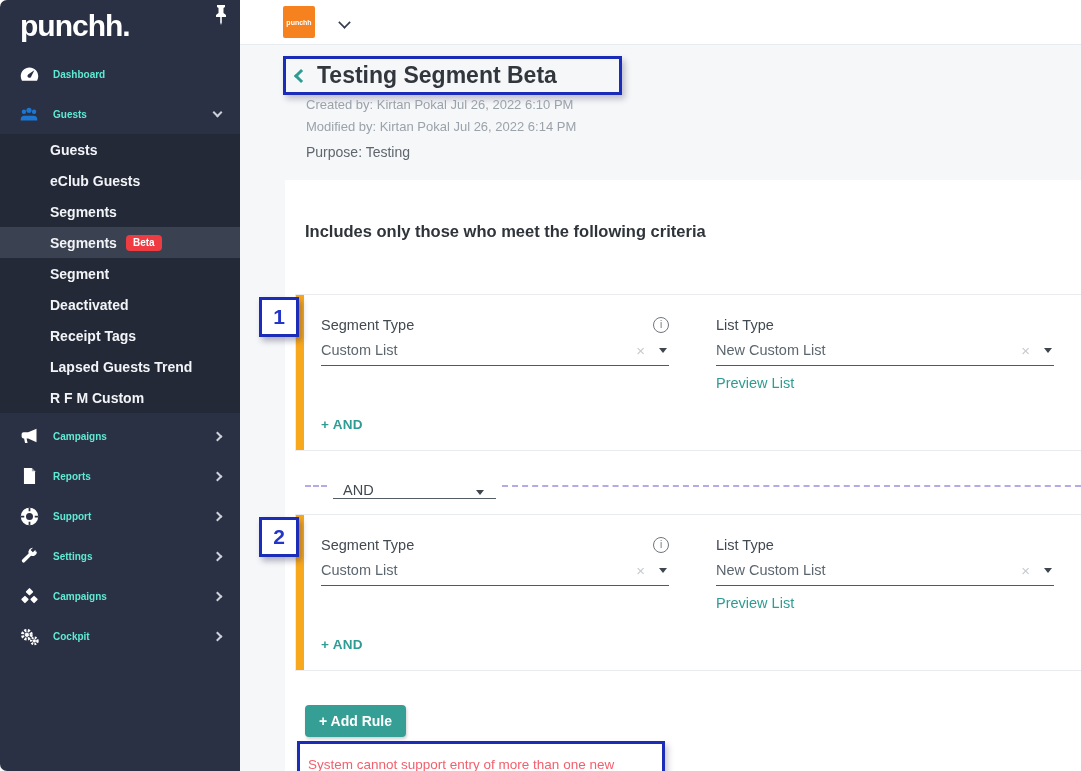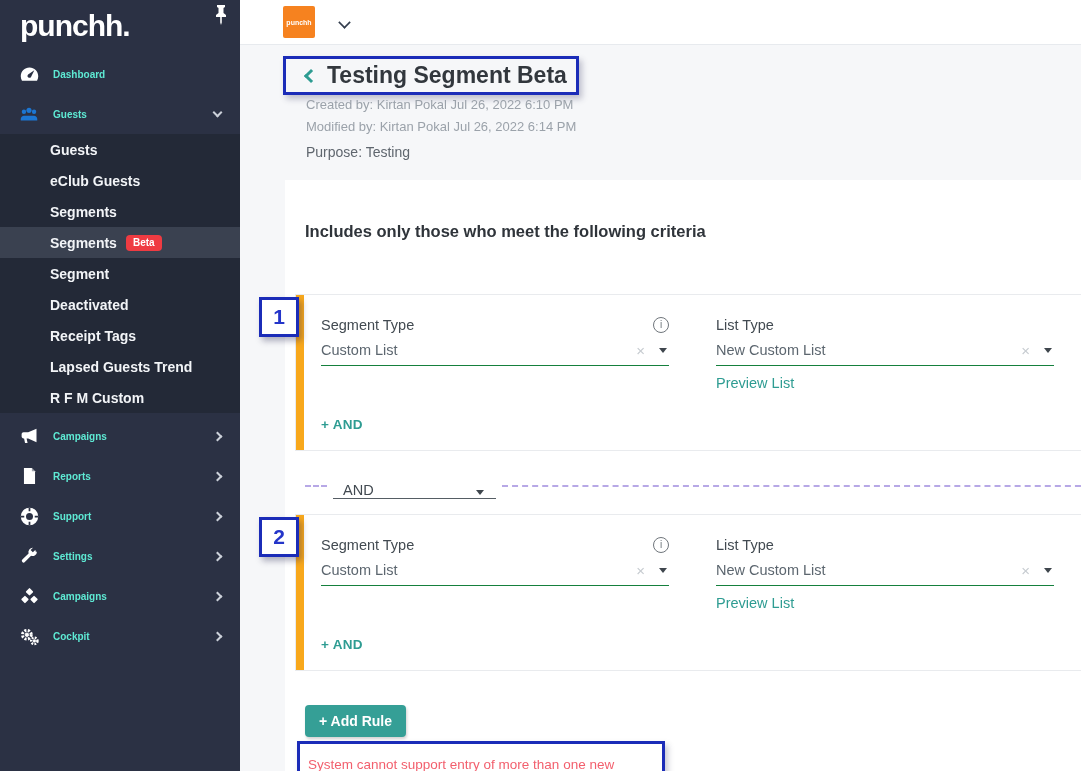--- a/index.html
+++ b/index.html
@@ -4,21 +4,21 @@
 <style>
   :root{
     --sidebar-bg:#2B3144; --submenu-bg:#232937; --selected-bg:#3A4150;
     --badge-red:#EF3B42; --accent-teal:#2E9C92; --button-teal:#359F96;
     --orange:#F8A81C; --annotation-blue:#1B2CB8; --error-red:#F25F6D;
     --logo-orange:#F6821F; --guests-blue:#1C76D2; --content-bg:#F6F7F9;
   }
   *{box-sizing:border-box; margin:0; padding:0;}
   html,body{width:1081px;height:771px;}
   body{font-family:"Liberation Sans",sans-serif; background:#fff;}
-  .screen{position:relative;width:1081px;height:771px;overflow:hidden;background:#fff;}
+  .screen{position:relative;width:1081px;height:771px;overflow:hidden;background:#fff;border-radius:7px;}
 
   
   .sidebar{position:absolute;left:0;top:0;bottom:0;width:240px;background:var(--sidebar-bg);color:#fff;z-index:5;}
   .sb-logo-row{position:relative;height:50px;padding:9px 16px 0 20px;}
   .sb-logo{font-size:30px;font-weight:bold;letter-spacing:-1px;color:#fff;}
   .pin-icon{position:absolute;right:9px;top:4px;width:20px;height:22px;cursor:pointer;}
   .nav-top{margin-top:4px;}
   .sb-item{display:flex;align-items:center;height:40px;padding:0 16px 0 18px;font-size:10px;font-weight:bold;color:#5eead4;cursor:pointer;}
   .sb-item .ic{width:22px;height:22px;margin-right:13px;display:flex;align-items:center;justify-content:center;}
   .sb-item .lbl{flex:1;}
@@ -31,21 +31,21 @@
   .nav-bottom{margin-top:3px;}
 
   
   .main{position:absolute;left:240px;top:0;right:0;bottom:0;}
   .topbar{position:relative;height:45px;background:#fff;border-bottom:1px solid #E7EAEE;}
   .topbar-logo{position:absolute;left:43px;top:6px;width:32px;height:32px;background:var(--logo-orange);border-radius:2px;color:#fff;font-size:7px;font-weight:bold;display:flex;align-items:center;justify-content:center;cursor:pointer;}
   .topbar-chevron{position:absolute;left:99px;top:17px;width:11px;height:11px;border-right:2.5px solid #333D4D;border-bottom:2.5px solid #333D4D;transform:rotate(45deg) scale(.8);cursor:pointer;}
 
   .content{position:absolute;top:45px;left:0;right:0;bottom:0;background:var(--content-bg);}
 
-  .title-box{position:absolute;left:43px;top:11px;width:296px;height:39px;border:3px solid var(--annotation-blue);display:flex;align-items:center;padding-left:16px;box-shadow:3px 4px 6px rgba(45,45,90,.28);text-align:right;}
+  .title-box{position:absolute;left:43px;top:11px;width:339px;height:39px;border:3px solid var(--annotation-blue);display:flex;align-items:center;padding-left:6px;box-shadow:3px 4px 6px rgba(45,45,90,.28);text-align:right;}
   .back-chev{width:10px;height:10px;border-left:3px solid var(--accent-teal);border-bottom:3px solid var(--accent-teal);transform:rotate(45deg);margin:0 11px 0 4px;cursor:pointer;}
   .page-title{font-size:23px;font-weight:bold;color:#32373D;white-space:nowrap;}
   .meta{position:absolute;left:66px;font-size:13px;color:#9BA2AA;}
   .meta.m1{top:52px;} .meta.m2{top:74px;}
   .purpose{position:absolute;left:66px;top:99px;font-size:14px;color:#5F666E;}
 
   .card{position:absolute;left:45px;top:135px;right:-10px;bottom:-10px;background:#fff;padding:42px 0 0 10px;}
   .card-heading{margin-left:10px;font-size:16.5px;font-weight:bold;color:#2F343A;}
 
   .rule-panel{position:relative;margin-top:53px;display:flex;border:1px solid #E9EBEE;background:#fff;min-height:142px;}

